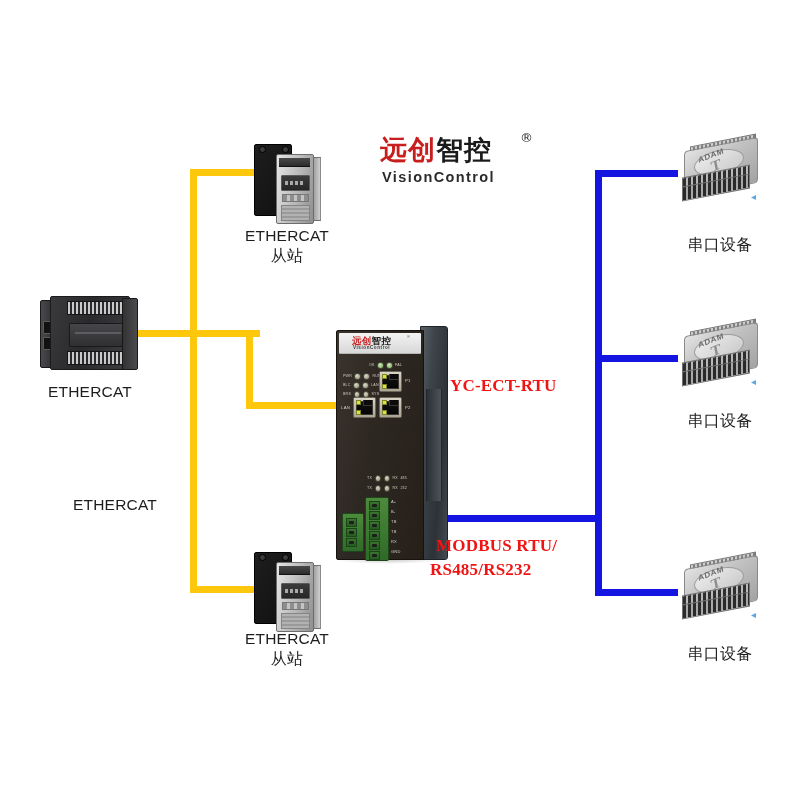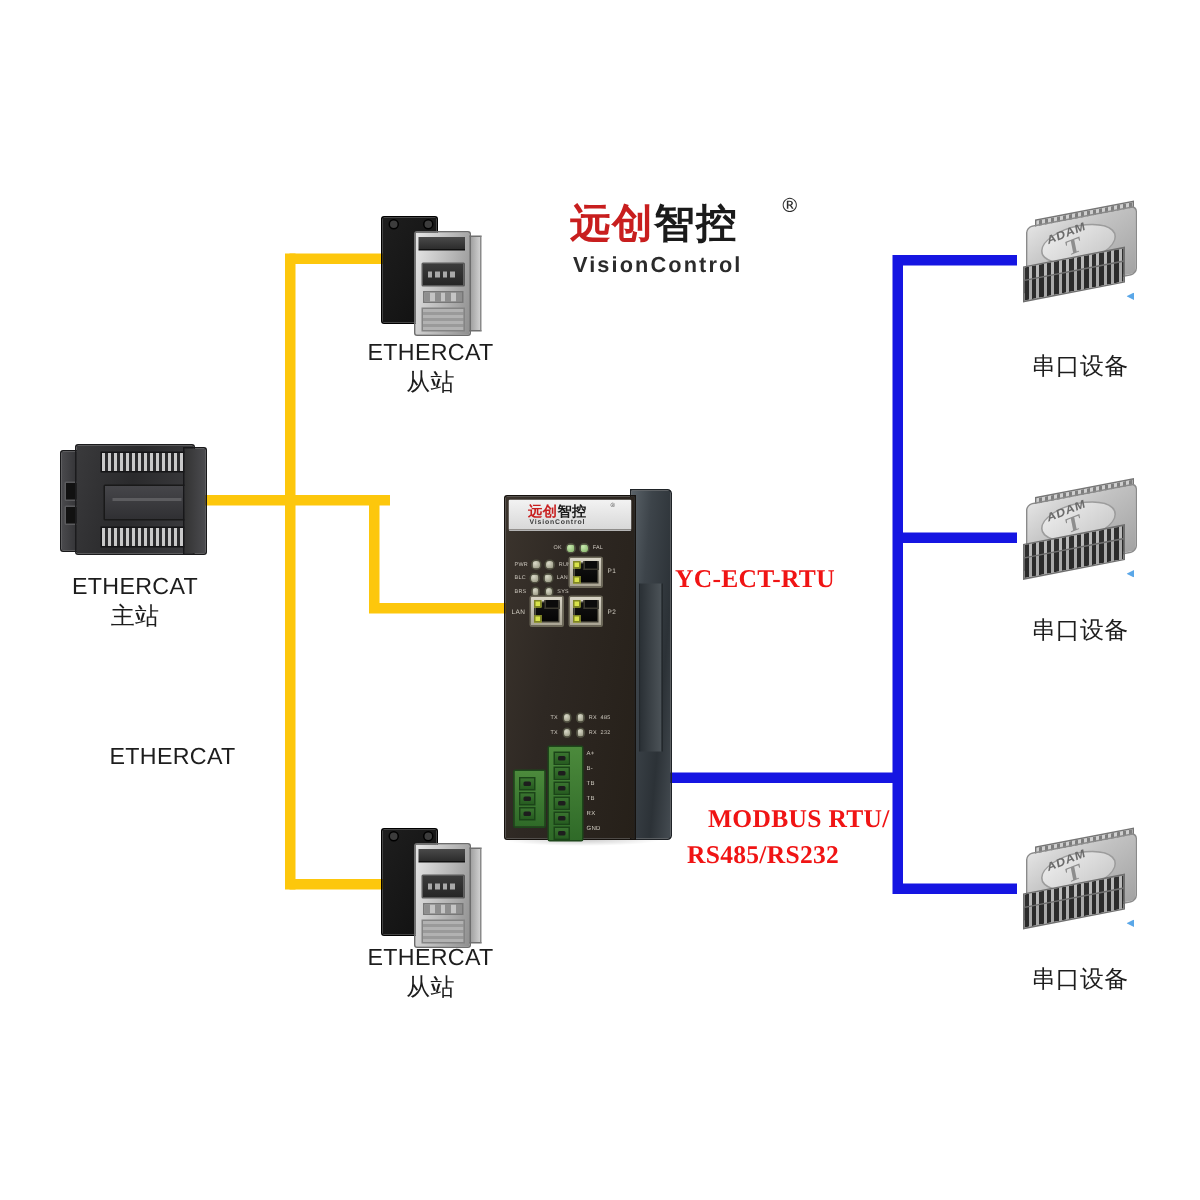--- a/index.html
+++ b/index.html
@@ -332,21 +332,20 @@
       <div class="slot" style="top:36px;"></div>
     </div>
     <div class="plc-body">
       <div class="plc-term" style="top:4px;"></div>
       <div class="plc-center"></div>
       <div class="plc-term" style="top:54px;"></div>
     </div>
     <div class="plc-right"></div>
   </div>
   <div class="lbl" style="left:25px;top:382px;width:130px;">ETHERCAT</div>
-  <div class="lbl lbl-cn" style="left:25px;top:402px;width:130px;">主站</div>
 
   <div class="lbl" style="left:40px;top:495px;width:150px;">ETHERCAT</div>
 
   <div class="inv" style="left:254px;top:144px;">
     <div class="inv-back">
       <div class="inv-mount" style="left:4px;"></div>
       <div class="inv-mount" style="left:27px;"></div>
     </div>
     <div class="inv-side"></div>
     <div class="inv-front">
@@ -467,22 +466,22 @@
       <div class="term-lbl" style="left:54px;top:188px;">TB</div>
       <div class="term-lbl" style="left:54px;top:198px;">TB</div>
       <div class="term-lbl" style="left:54px;top:208px;">RX</div>
       <div class="term-lbl" style="left:54px;top:218px;">GND</div>
 
     </div>
   </div>
 
   <div class="red-lbl" style="left:450px;top:374px;">YC-ECT-RTU</div>
 
-  <div class="red-lbl" style="left:472px;top:534px;">MODBUS RTU/</div>
-  <div class="red-lbl" style="left:458px;top:558px;">RS485/RS232</div>
+  <div class="red-lbl" style="left:436px;top:534px;">MODBUS RTU/</div>
+  <div class="red-lbl" style="left:430px;top:558px;">RS485/RS232</div>
 
   <div class="adam" style="left:676px;top:140px;">
     <div class="adam-top"></div>
     <div class="adam-body"></div>
     <div class="adam-oval"></div>
     <div class="adam-brand">ADAM</div>
     <div class="adam-logo-t">T</div>
     <div class="adam-term"></div>
     <div class="adam-term2"></div>
     <div class="adam-dot"></div>

